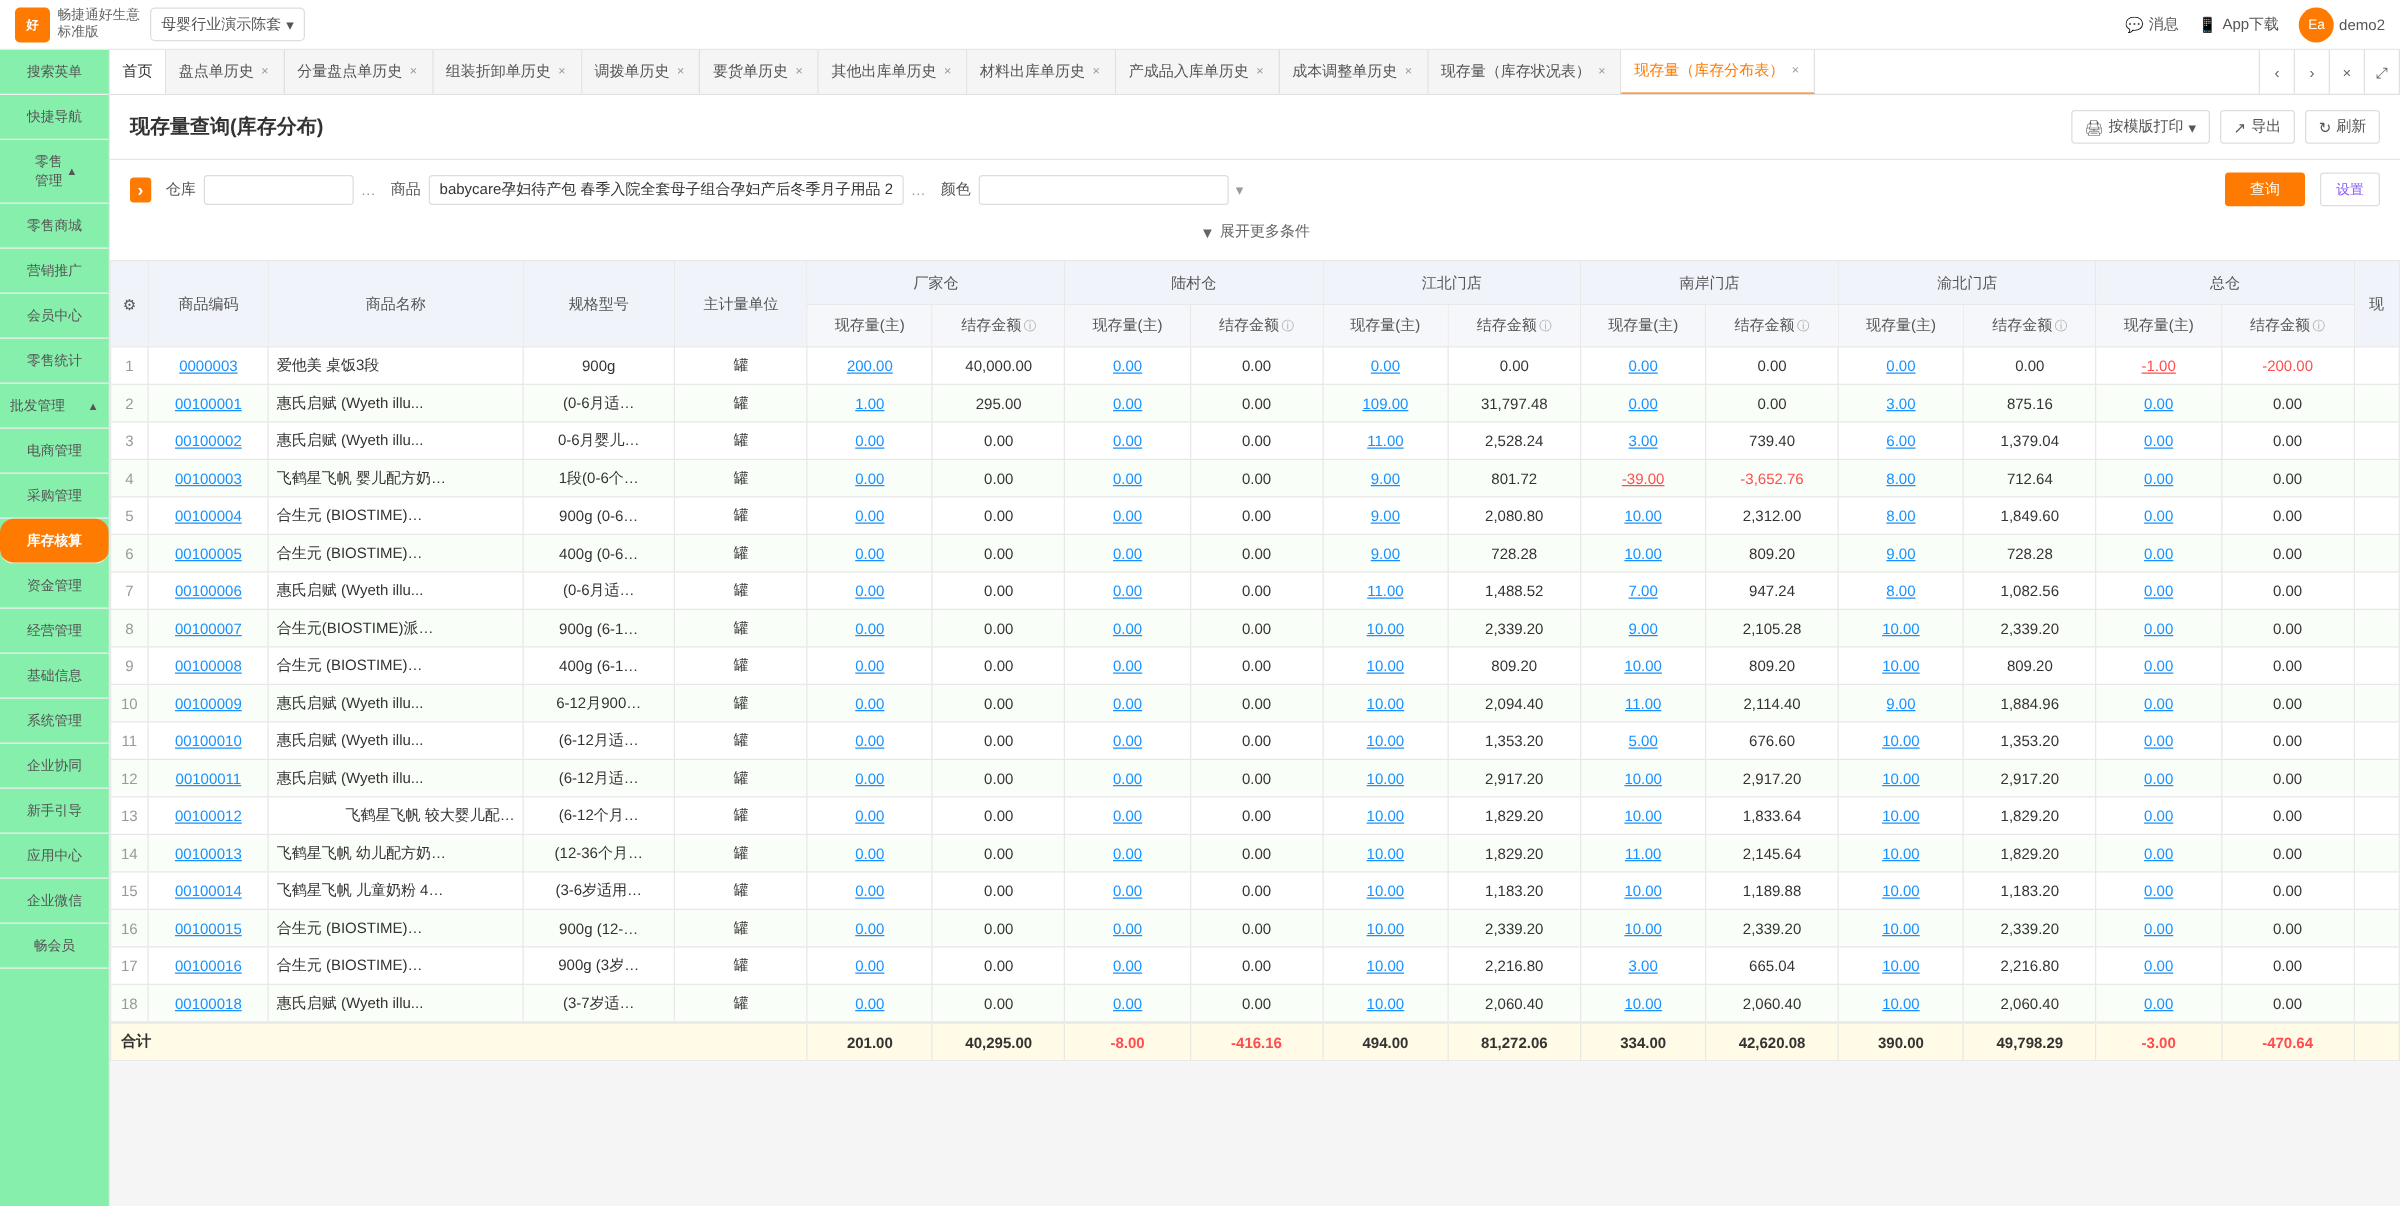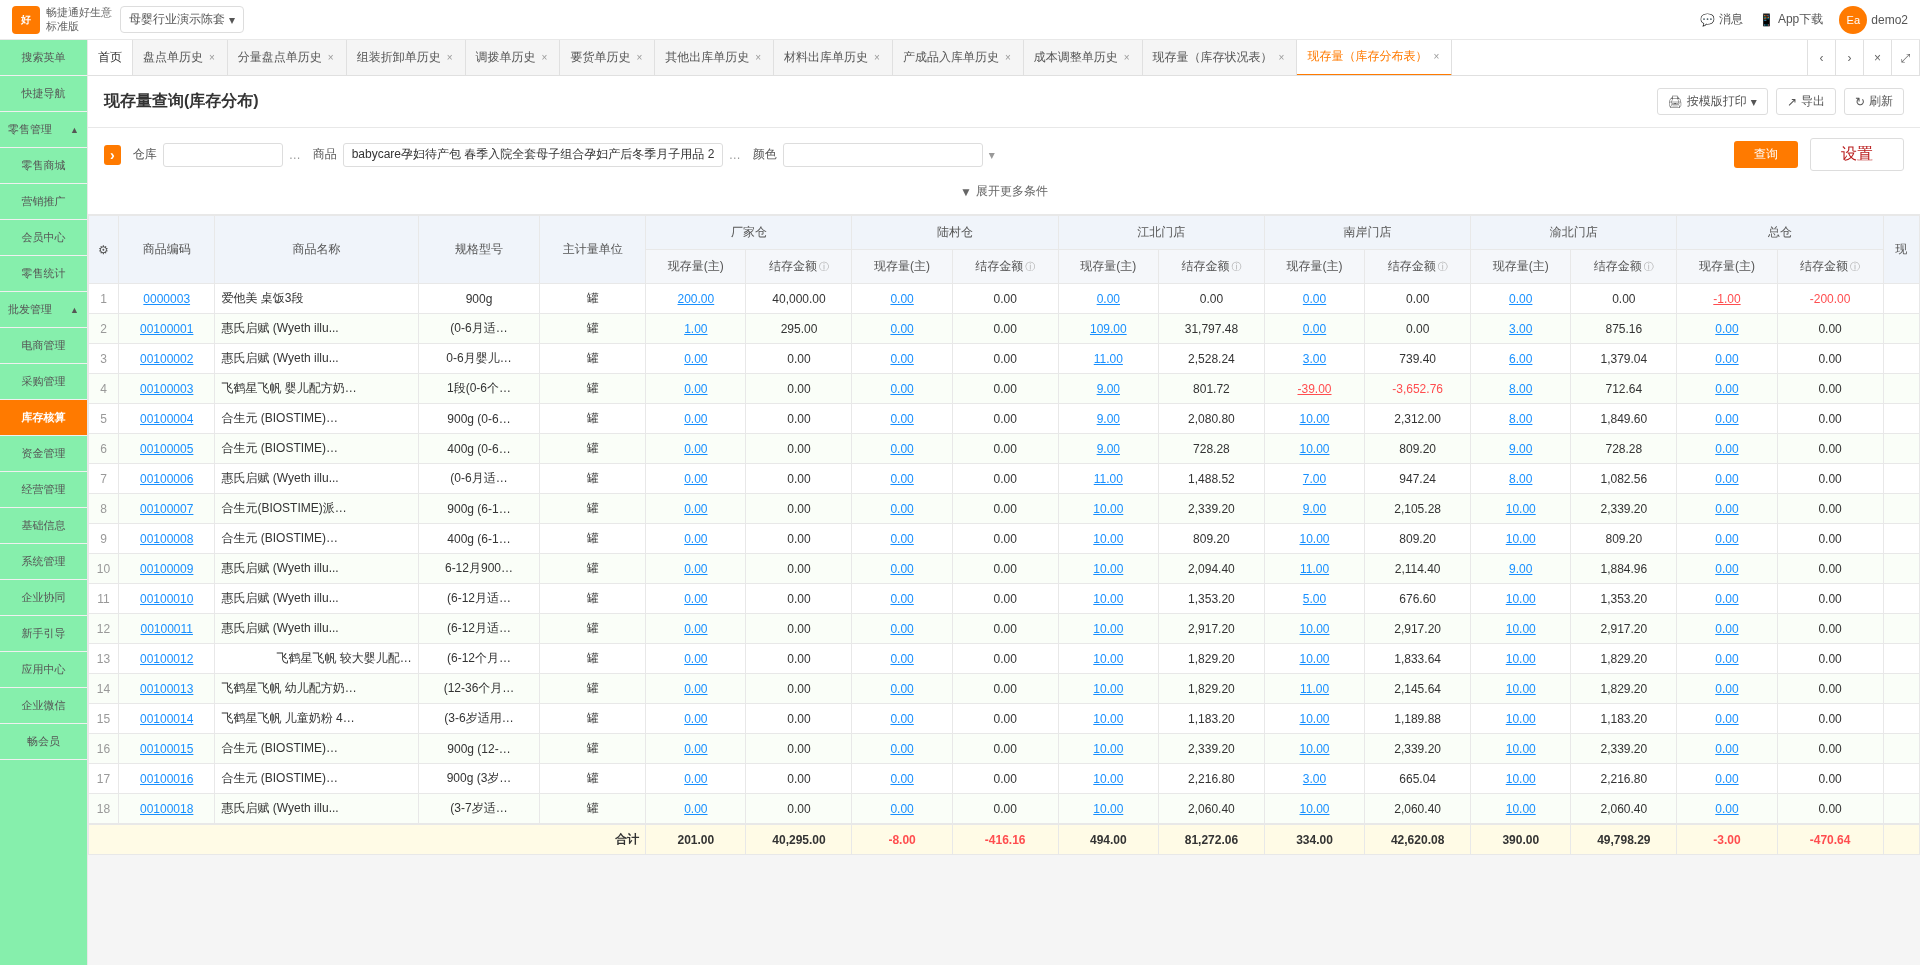--- a/index.html
+++ b/index.html
@@ -14,21 +14,21 @@
     .industry-selector { display: flex; align-items: center; gap: 4px; padding: 4px 8px; border: 1px solid #ddd; border-radius: 4px; cursor: pointer; color: #555; font-size: 12px; background: #fff; }
     .top-bar-right { display: flex; align-items: center; gap: 16px; }
     .top-bar-action { display: flex; align-items: center; gap: 4px; cursor: pointer; color: #555; font-size: 12px; }
 
     
     .main-layout { display: flex; height: calc(965px - 40px); }
 
     
     .sidebar { width: 88px; background: #86efac; border-right: 1px solid #e8e8e8; display: flex; flex-direction: column; overflow-y: auto; }
     .sidebar-item { padding: 10px 4px; text-align: center; cursor: pointer; font-size: 11px; color: #555; border-bottom: 1px solid #f0f0f0; transition: background 0.2s; }
-    .sidebar-item.active { background: #ff7a00; color: white; font-weight: bold; }
+    .sidebar-item.active { background: #ff7a00; color: white; font-weight: bold; border-radius: 11px; }
 
     
     .content-area { flex: 1; display: flex; flex-direction: column; overflow: hidden; }
 
     
     .tab-bar { background: #fff; border-bottom: 1px solid #e0e0e0; display: flex; align-items: center; overflow: hidden; height: 36px; }
     .tab-scroll { display: flex; flex: 1; overflow: hidden; }
     .tab { display: flex; align-items: center; gap: 4px; padding: 0 10px; height: 36px; border-right: 1px solid #e0e0e0; cursor: pointer; white-space: nowrap; font-size: 12px; color: #555; background: #f5f5f5; flex-shrink: 0; }
     .tab:first-child { background: #fff; color: #333; }
     .tab.active { background: #fff; color: #ff7a00; border-bottom: 2px solid #ff7a00; }
@@ -45,21 +45,21 @@
 
     
     .search-area { background: #fff; padding: 10px 16px; border-bottom: 1px solid #e8e8e8; }
     .search-row { display: flex; align-items: center; gap: 12px; }
     .search-field { display: flex; align-items: center; gap: 6px; }
     .search-label { color: #555; font-size: 12px; white-space: nowrap; }
     .search-input { border: 1px solid #ddd; border-radius: 3px; padding: 4px 8px; font-size: 12px; color: #333; min-width: 80px; }
     .search-input-long { border: 1px solid #ddd; border-radius: 3px; padding: 4px 8px; font-size: 12px; color: #333; width: 380px; }
     .expand-btn { display: flex; align-items: center; gap: 4px; color: #666; cursor: pointer; font-size: 12px; padding: 4px 8px; }
     .query-btn { padding: 5px 20px; background: #ff7a00; color: white; border: none; border-radius: 3px; cursor: pointer; font-size: 12px; }
-    .settings-btn { padding: 5px 30px; background: #fff; color: #b91c1c; border: 1px solid #ddd; border-radius: 3px; cursor: pointer; font-size: 16px; }
+    .settings-btn { padding: 5px 12px; background: #fff; color: #8b5cf6; border: 1px solid #ddd; border-radius: 3px; cursor: pointer; font-size: 11px; }
     .search-ellipsis { color: #999; cursor: pointer; }
 
     
     .table-container { background: #fff; margin: 0; overflow: auto; }
     .data-table { width: 100%; border-collapse: collapse; font-size: 12px; min-width: 1500px; }
     .data-table th { background: #f5f7fa; color: #555; padding: 8px 6px; text-align: center; border: 1px solid #e8e8e8; font-weight: 500; white-space: nowrap; position: sticky; top: 0; z-index: 1; }
     .data-table td { padding: 6px; text-align: center; border: 1px solid #e8e8e8; white-space: nowrap; }
     .data-table tr:nth-child(even) td { background: #fafef8; }
     .group-header th { background: #f0f4fa; }
     .text-link { color: #1890ff; text-decoration: underline; cursor: pointer; }
@@ -105,21 +105,21 @@
 
 <div class="main-layout">
 
   <div class="sidebar">
     <div class="sidebar-item">
       <div>搜索英单</div>
     </div>
     <div class="sidebar-item">
       <div>快捷导航</div>
     </div>
-    <div class="sidebar-item" style="display:flex;align-items:center;justify-content:space-between;padding:10px 8px;">
+    <div class="sidebar-item" style="display:flex;align-items:center;justify-content:space-between;padding:10px 25px;">
       <span>零售管理</span>
       <span style="font-size:9px;">▲</span>
     </div>
     <div class="sidebar-item">
       <div>零售商城</div>
     </div>
     <div class="sidebar-item">
       <div>营销推广</div>
     </div>
     <div class="sidebar-item">
@@ -670,21 +670,21 @@
     <td>2,060.40</td>
     <td><span class="text-link ">10.00</span></td>
     <td class="">2,060.40</td>
     <td><span class="text-link">10.00</span></td>
     <td>2,060.40</td>
     <td><span class="text-link ">0.00</span></td>
     <td class="">0.00</td>
     <td></td>
   </tr>
               <tr class="summary-row">
-  <td colspan="5" style="text-align:right;padding-left:8px;">合计</td>
+  <td colspan="5" style="text-align:left;padding-left:8px;">合计</td>
   <td>201.00</td>
   <td>40,295.00</td>
   <td class="text-negative">-8.00</td>
   <td class="text-negative">-416.16</td>
   <td>494.00</td>
   <td>81,272.06</td>
   <td>334.00</td>
   <td>42,620.08</td>
   <td>390.00</td>
   <td>49,798.29</td>

